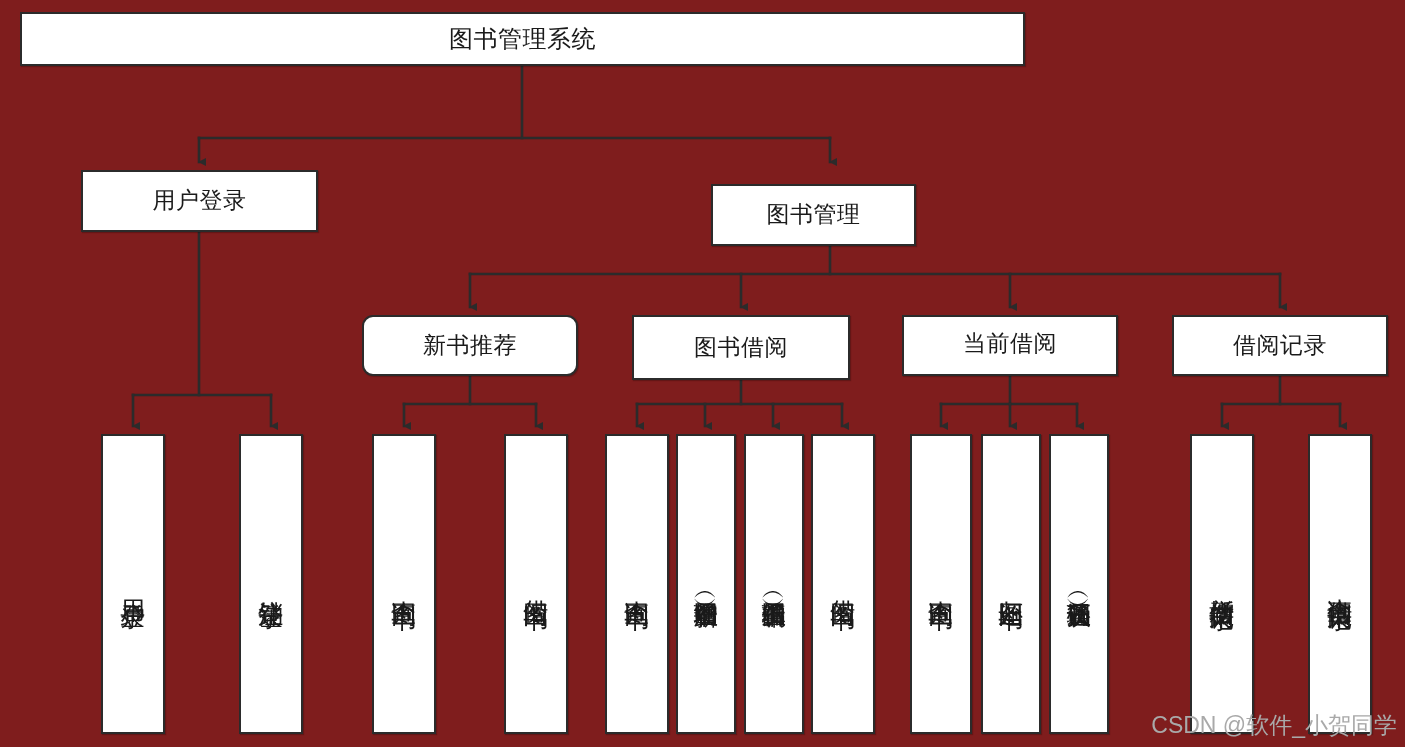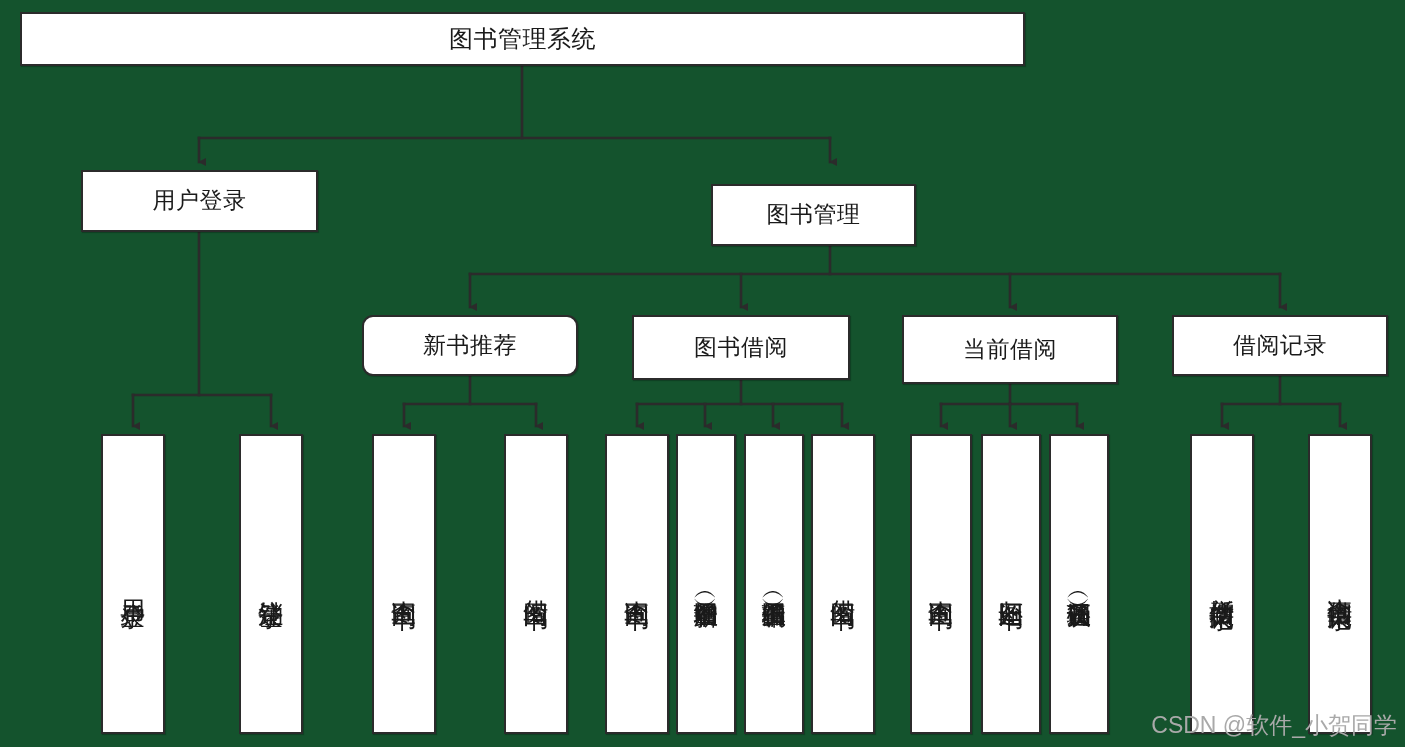--- a/index.html
+++ b/index.html
@@ -8,21 +8,21 @@
     padding: 0;
     background: #ffffff;
   }
   body {
     font-family: "Liberation Sans", "DejaVu Sans", sans-serif;
   }
   #diagram-canvas {
     position: relative;
     width: 1405px;
     height: 747px;
-    background: #14532d;
+    background: #7f1d1d;
     overflow: hidden;
   }
   #connectors {
     position: absolute;
     left: 0;
     top: 0;
     width: 1405px;
     height: 747px;
     pointer-events: none;
   }
@@ -149,21 +149,21 @@
   </div>
 
   <div class="node horizontal" style="left:362px; top:315px; width:216px; height:61px;border-radius:11px;">
     <span class="node-label">新书推荐</span>
   </div>
 
   <div class="node horizontal" style="left:632px; top:315px; width:218px; height:65px;">
     <span class="node-label">图书借阅</span>
   </div>
 
-  <div class="node horizontal" style="left:902px; top:315px; width:216px; height:69px;">
+  <div class="node horizontal" style="left:902px; top:315px; width:216px; height:61px;font-family:Liberation Mono, monospace;">
     <span class="node-label">当前借阅</span>
   </div>
 
   <div class="node horizontal" style="left:1172px; top:315px; width:216px; height:61px;">
     <span class="node-label">借阅记录</span>
   </div>
 
   <div class="node vertical" style="left:101px; top:434px; width:64px; height:300px;">
     <span class="node-label">用户登录</span>
   </div>

